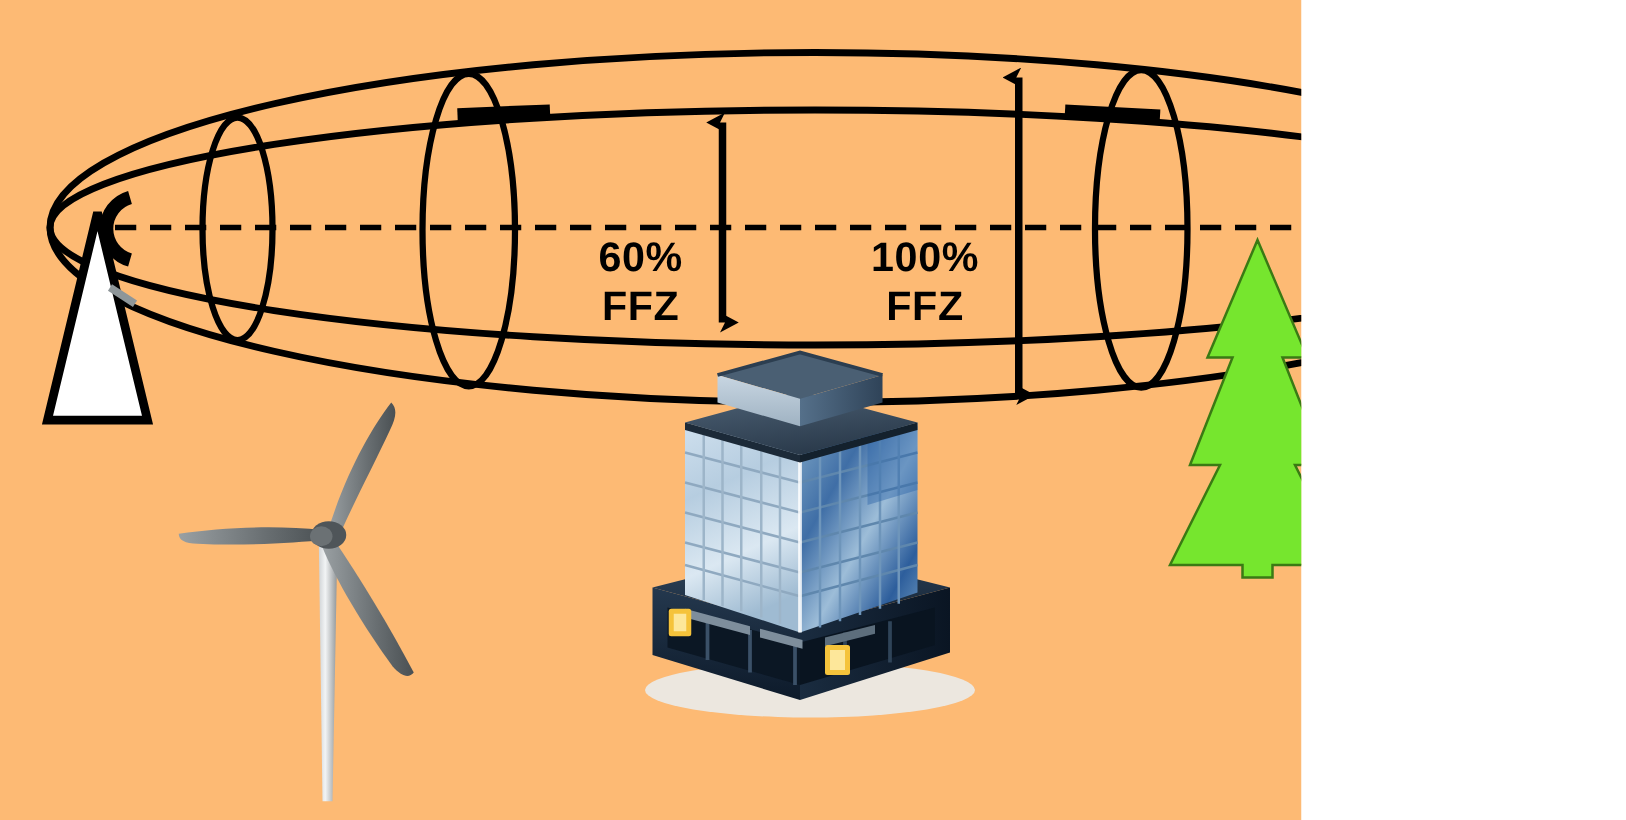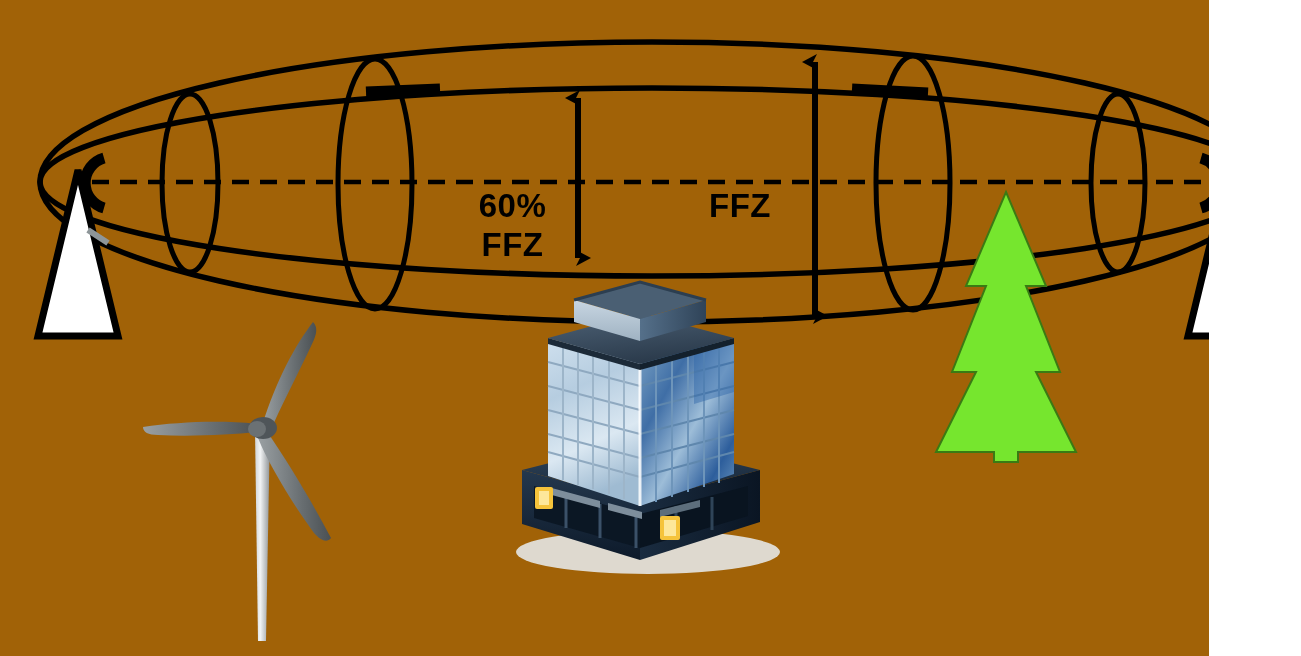--- a/index.html
+++ b/index.html
@@ -5,23 +5,23 @@
   html, body {
     margin: 0;
     padding: 0;
     background: #ffffff;
   }
   body {
     font-family: "Liberation Sans", sans-serif;
   }
   #stage {
     position: relative;
-    width: 1209px;
+    width: 1041px;
     height: 656px;
-    background: #a16207;
+    background: #fdba74;
     overflow: hidden;
   }
   #scene {
     position: absolute;
     inset: 0;
   }
   .lbl {
     position: absolute;
     font-family: "Liberation Sans", sans-serif;
     font-weight: bold;
@@ -257,16 +257,17 @@
       <line x1="815" y1="62" x2="815" y2="316" stroke="#000000" stroke-width="6" marker-start="url(#arrHeadUp)" marker-end="url(#arrHeadDn)"></line>
     </g>
   </svg>
 
   <div class="lbl" id="label-60">
     <div>60%</div>
     <div>FFZ</div>
   </div>
 
   <div class="lbl" id="label-100">
+    <div>100%</div>
     <div>FFZ</div>
   </div>
 
 </div>
 
 </body></html>

